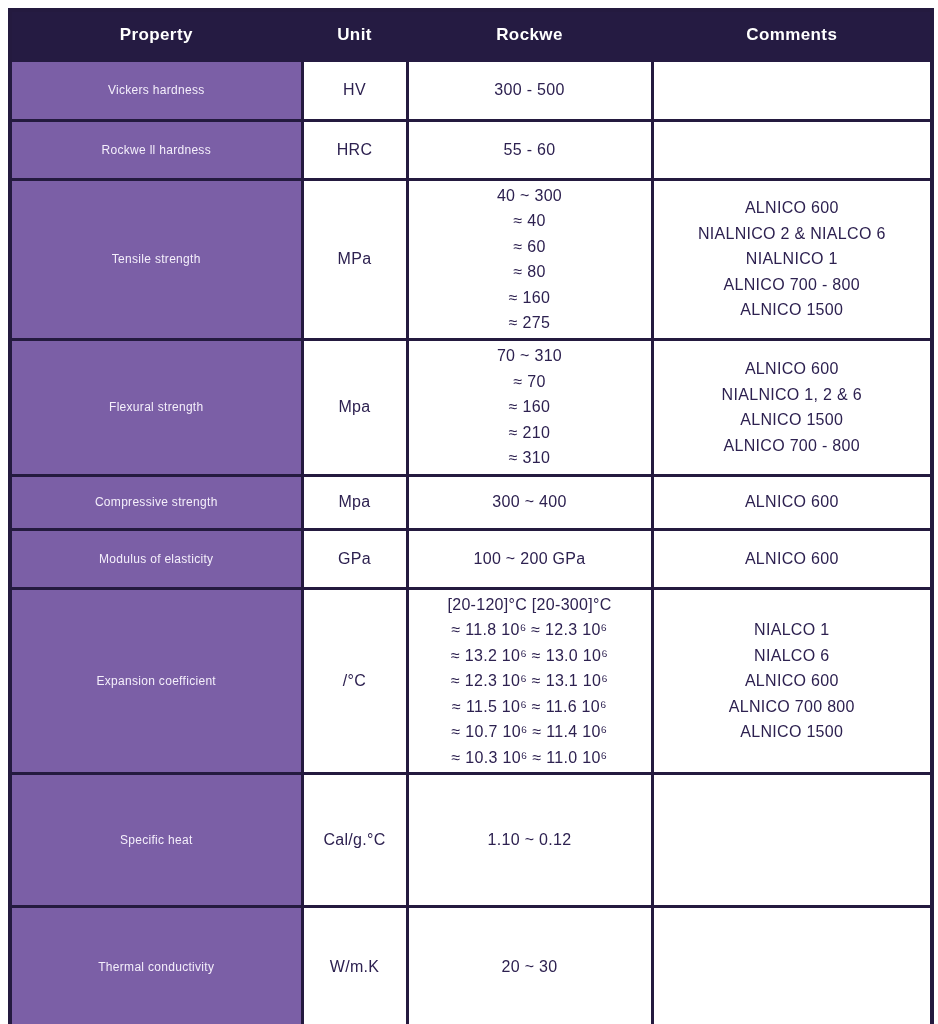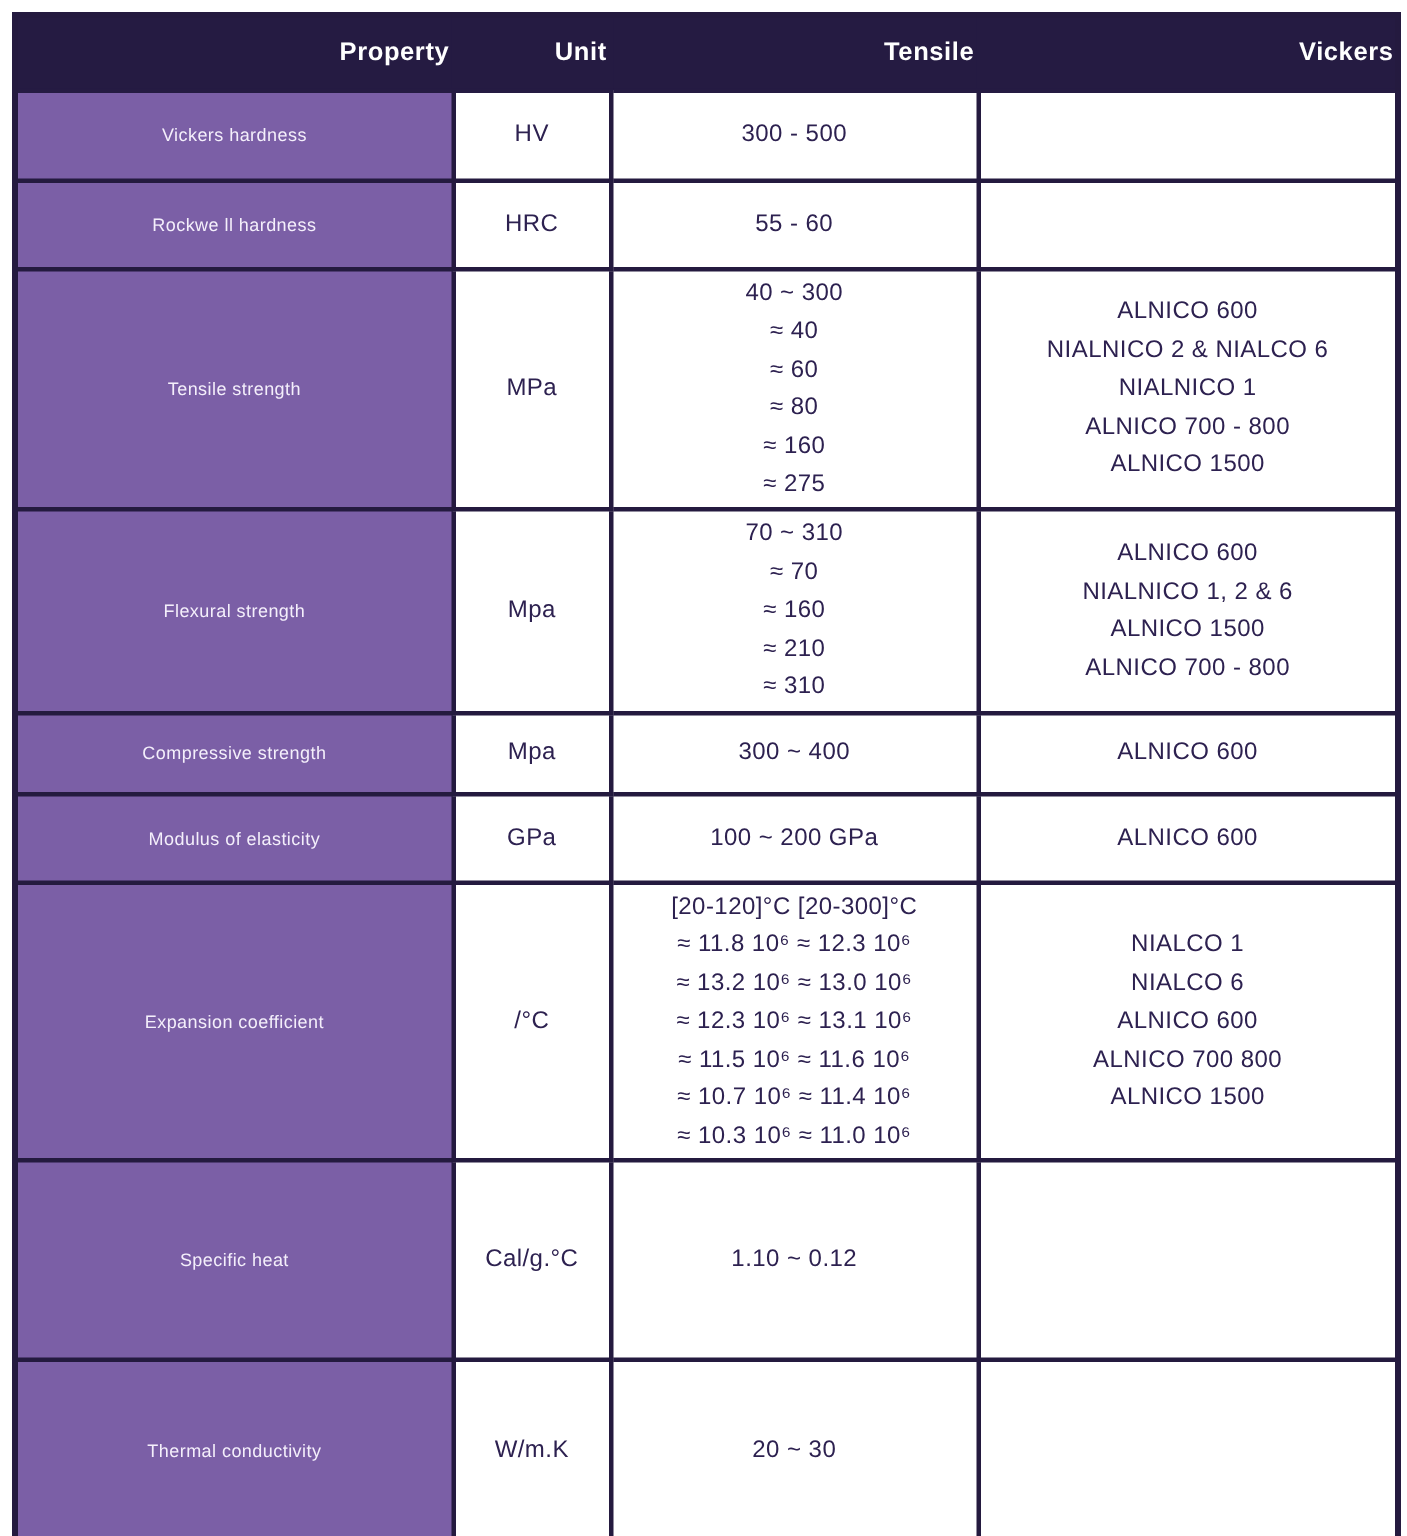--- a/index.html
+++ b/index.html
@@ -35,21 +35,21 @@
   col.c-val{width:245px;}
   col.c-com{width:280px;}
   thead tr{height:50px;}
   th{
     background:var(--header-bg);
     color:var(--header-text);
     font-size:17px;
     font-weight:bold;
     letter-spacing:.4px;
     border:3px solid var(--header-bg);
-    text-align:right;
+    text-align:center;
     vertical-align:middle;
   }
   td{
     border:3px solid var(--border);
     vertical-align:middle;
     text-align:center;
     background:var(--cell-bg);
     color:var(--body-text);
     font-size:16px;
     letter-spacing:.3px;
@@ -81,22 +81,22 @@
     <colgroup>
       <col class="c-prop">
         <col class="c-unit">
         <col class="c-val">
         <col class="c-com">
     </colgroup>
     <thead>
       <tr>
         <th>Property</th>
         <th>Unit</th>
-        <th>Tensile</th>
-        <th>Vickers</th>
+        <th>Rockwe</th>
+        <th>Comments</th>
       </tr>
     </thead>
     <tbody id="tbody">
         <tr>
           <td class="prop">Vickers hardness</td>
           <td>HV</td>
           <td>
             <div class="lines">
               <div class="line">300 - 500</div>
             </div>

